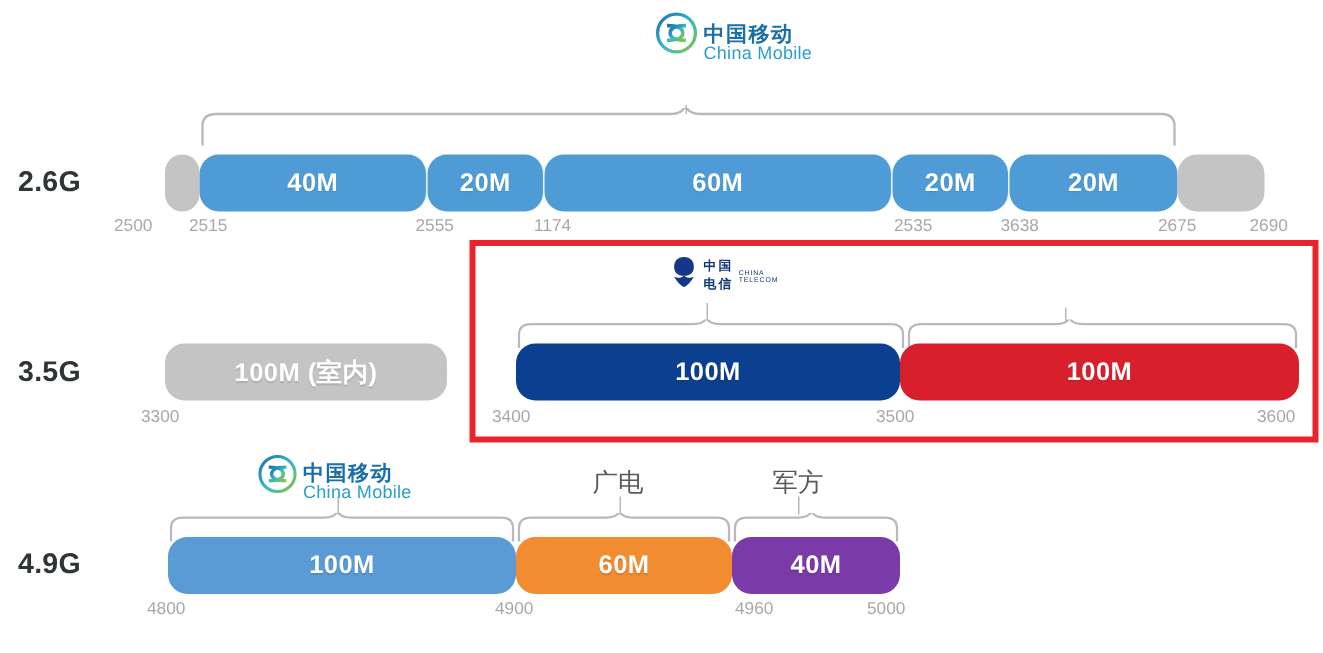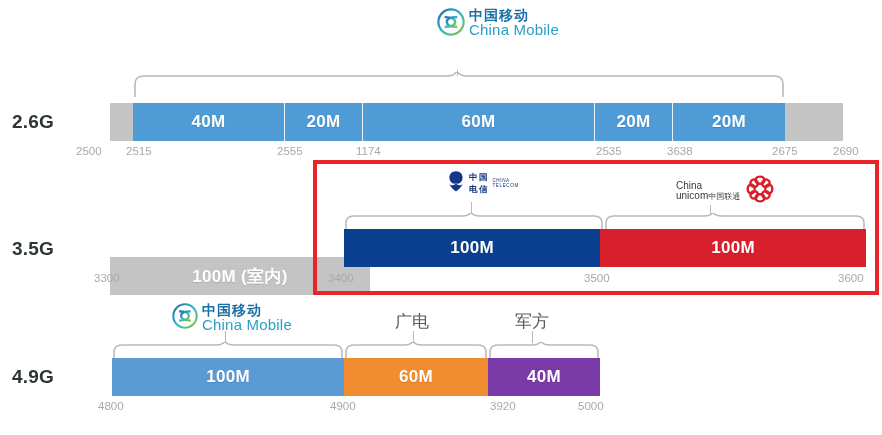--- a/index.html
+++ b/index.html
@@ -19,20 +19,21 @@
   }
 
   
   .bar{position:absolute;height:38px;box-sizing:border-box;}
   .seg{
     position:absolute;top:0;height:38px;box-sizing:border-box;
     display:flex;align-items:center;justify-content:center;
     color:#ffffff;font-size:17px;font-weight:bold;
     letter-spacing:.3px;
     text-shadow:0 1px 1px rgba(0,0,0,.12);
+    border-radius:13px;
   }
   .seg-gray{background:#c4c4c4;color:#ffffff;}
   .seg-blue{background:#4e9bd6;border-right:1px solid #e9f2fa;}
   .seg-blue.last{border-right:none;}
   .seg-navy{background:#0b3f8f;}
   .seg-red{background:#d8202c;}
   .seg-lblue{background:#5b9bd5;}
   .seg-orange{background:#f18c31;}
   .seg-purple{background:#7a3aa8;}
 
@@ -57,25 +58,25 @@
   
   .redbox{
     position:absolute;
     border:4px solid #e8252a;
     background:transparent;
     box-sizing:border-box;
     z-index:5;
   }
 
   
-  .logo{position:absolute;display:flex;align-items:flex-start;z-index:6;}
+  .logo{position:absolute;display:flex;align-items:flex-end;z-index:6;}
   .logo-mark{flex:0 0 auto;}
   .logo-txt{display:flex;flex-direction:column;line-height:1.02;margin-left:4px;}
   .logo-cn{font-size:14px;font-weight:bold;color:#1b6fa8;letter-spacing:1px;}
-  .logo-en{font-size:15px;color:#2c9ec9;letter-spacing:.2px;}
+  .logo-en{font-size:12px;color:#2c9ec9;letter-spacing:.2px;}
 
   .logo-v{position:absolute;display:flex;flex-direction:row;align-items:center;z-index:6;}
   .tele-cn{font-size:8.5px;font-weight:bold;color:#12387a;letter-spacing:1.5px;margin-top:1px;}
   .tele-en{font-size:4.6px;color:#12387a;letter-spacing:.6px;}
   .uni-wrap{position:absolute;display:flex;align-items:center;z-index:6;}
   .uni-txt{display:flex;flex-direction:column;line-height:1.05;margin-right:2px;align-items:flex-start;}
   .uni-en{font-size:10px;color:#3a3a3a;}
   .uni-cn{font-size:8px;color:#3a3a3a;}
   .uni-line{display:flex;align-items:baseline;}
 
@@ -144,60 +145,37 @@
         <path d="M20 5 C13 5 9 10 10 17 C11 23 16 25 20 24 C17 27 13 27 10 25
                  C13 32 20 36 20 36 C20 36 27 32 30 25 C27 27 23 27 20 24
                  C24 25 29 23 30 17 C31 10 27 5 20 5 Z" fill="#14378c"></path>
       </svg>
     </span>
     <span class="tele-cn">中国电信</span>
     <span class="tele-en">CHINA TELECOM</span>
   </div>
   <div class="stem" style="left:471px;top:202px;height:12px;"></div>
 
-  <div class="uni-wrap" style="left:676px;top:172px;">
-    <span class="uni-txt">
-      <span class="uni-en">China</span>
-      <span class="uni-line">
-        <span class="uni-en">unicom</span>
-        <span class="uni-cn">中国联通</span>
-      </span>
-    </span>
-    <span style="margin-left:1px;">
-      <svg width="34" height="34" viewBox="0 0 44 44">
-        <g fill="none" stroke="#d8202c" stroke-width="3.1">
-          <path d="M22 6 C17 6 15 10 17 13 C19 16 25 16 27 13 C29 10 27 6 22 6 Z"></path>
-          <path d="M22 38 C17 38 15 34 17 31 C19 28 25 28 27 31 C29 34 27 38 22 38 Z"></path>
-          <path d="M6 22 C6 17 10 15 13 17 C16 19 16 25 13 27 C10 29 6 27 6 22 Z"></path>
-          <path d="M38 22 C38 17 34 15 31 17 C28 19 28 25 31 27 C34 29 38 27 38 22 Z"></path>
-          <path d="M11 11 C14 8 18 10 19 14 C20 18 16 20 13 19 C10 18 8 14 11 11 Z"></path>
-          <path d="M33 11 C30 8 26 10 25 14 C24 18 28 20 31 19 C34 18 36 14 33 11 Z"></path>
-          <path d="M11 33 C14 36 18 34 19 30 C20 26 16 24 13 25 C10 26 8 30 11 33 Z"></path>
-          <path d="M33 33 C30 36 26 34 25 30 C24 26 28 24 31 25 C34 26 36 30 33 33 Z"></path>
-        </g>
-      </svg>
-    </span>
-  </div>
   <div class="stem" style="left:710px;top:205px;height:10px;"></div>
 
   <div class="brace" style="left:344px;top:213px;width:260px;height:20px;">
     <svg width="260" height="20" viewBox="0 0 260 20" preserveAspectRatio="none">
       <path d="M2,19 L2,10 Q2,3 10,3 L118,3 Q127,3 127,-3 Q127,3 136,3 L250,3 Q258,3 258,10 L258,19" fill="none" stroke="#b9b9b9" stroke-width="1.5"></path>
     </svg>
   </div>
   <div class="brace" style="left:604px;top:213px;width:262px;height:20px;">
     <svg width="262" height="20" viewBox="0 0 262 20" preserveAspectRatio="none">
       <path d="M2,19 L2,10 Q2,3 10,3 L100,3 Q109,3 109,-3 Q109,3 118,3 L252,3 Q260,3 260,10 L260,19" fill="none" stroke="#b9b9b9" stroke-width="1.5"></path>
     </svg>
   </div>
 
   <div class="row-label" style="left:12px;top:238px;">3.5G</div>
 
   <div class="bar" style="left:110px;top:229px;width:756px;">
-    <div class="seg seg-gray" style="left:0px;width:260px;margin-top:28px;">100M (室内)</div>
+    <div class="seg seg-gray" style="left:0px;width:188px;">100M (室内)</div>
     <div class="seg seg-navy" style="left:234px;width:256px;">100M</div>
     <div class="seg seg-red" style="left:490px;width:266px;">100M</div>
   </div>
 
   <div class="tick" style="left:94px;top:272px;">3300</div>
   <div class="tick" style="left:328px;top:272px;">3400</div>
   <div class="tick" style="left:584px;top:272px;">3500</div>
   <div class="tick" style="left:838px;top:272px;">3600</div>
 
   <div class="logo" style="left:172px;top:303px;">
@@ -248,16 +226,16 @@
   <div class="row-label" style="left:12px;top:366px;">4.9G</div>
 
   <div class="bar" style="left:112px;top:358px;width:488px;">
     <div class="seg seg-lblue" style="left:0px;width:232px;">100M</div>
     <div class="seg seg-orange" style="left:232px;width:144px;">60M</div>
     <div class="seg seg-purple" style="left:376px;width:112px;">40M</div>
   </div>
 
   <div class="tick" style="left:98px;top:400px;">4800</div>
   <div class="tick" style="left:330px;top:400px;">4900</div>
-  <div class="tick" style="left:490px;top:400px;">3920</div>
+  <div class="tick" style="left:490px;top:400px;">4960</div>
   <div class="tick" style="left:578px;top:400px;">5000</div>
 
 </div>
 
 </body></html>

